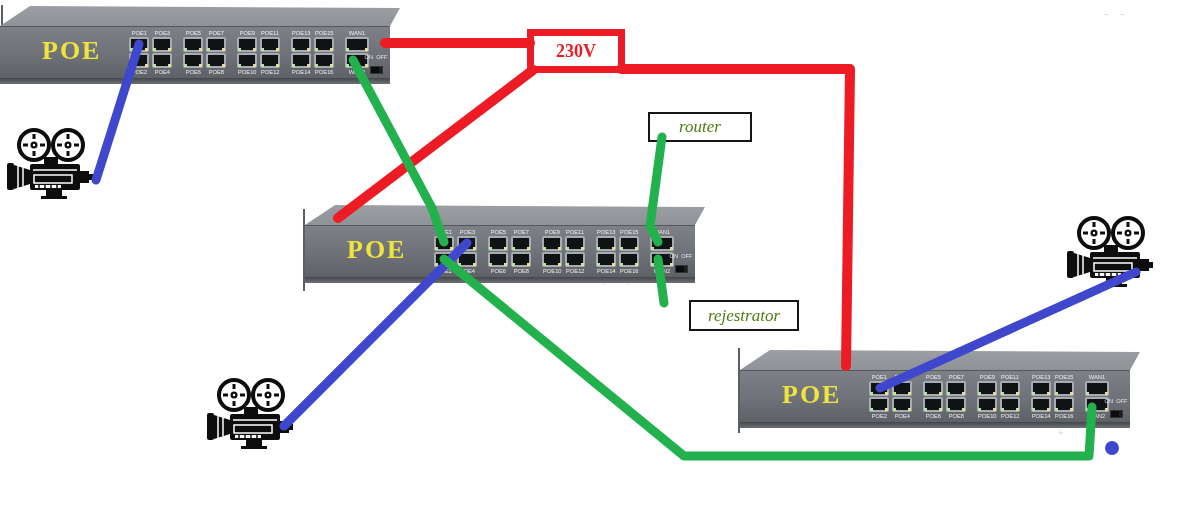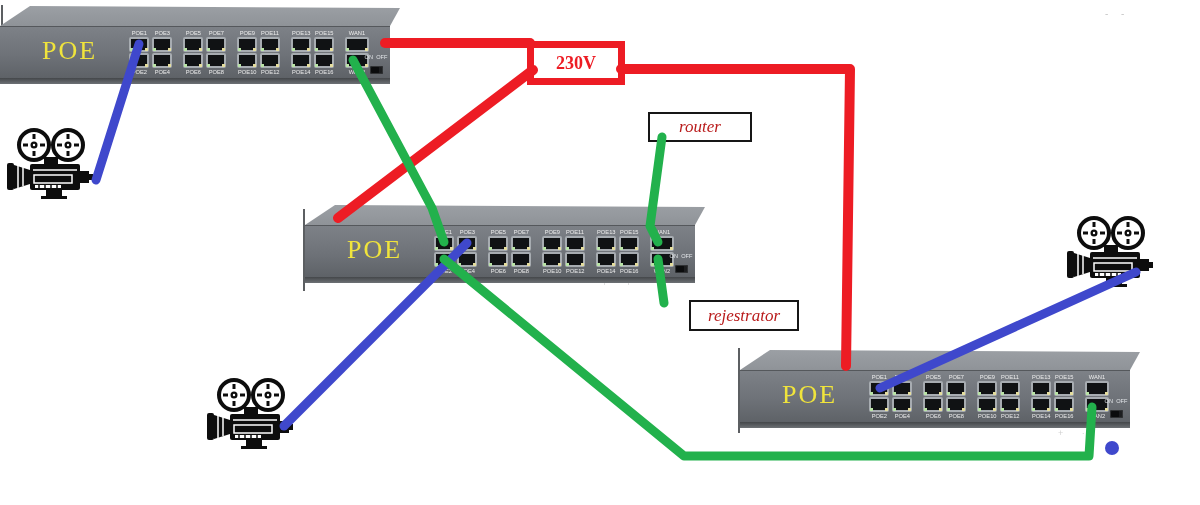--- a/index.html
+++ b/index.html
@@ -10,46 +10,46 @@
   .switch{position:absolute;width:400px;height:84px}
   .sw-top{position:absolute;left:0;top:0;width:400px;height:20px;
     background:linear-gradient(180deg,#9b9fa4,var(--switch-top-gray,#8f9398));
     clip-path:polygon(30px 0,400px 2px,390px 100%,0 100%)}
   .sw-front{position:absolute;left:0;top:20px;width:390px;height:52px;
     background:linear-gradient(180deg,#7d8187,var(--switch-front-gray,#6e7278) 55%,#5e6267);
     border-top:1px solid #55585c;box-sizing:border-box}
   .sw-base{position:absolute;left:0;top:72px;width:390px;height:6px;
     background:linear-gradient(180deg,#44474a,#6d7control175);background:linear-gradient(180deg,#44474a,#6d7175)}
   .brand{position:absolute;left:42px;top:9px;font-family:"Liberation Serif",serif;
-    font-weight:normal;font-size:26px;line-height:30px;color:var(--brand-yellow,#f0e43c);letter-spacing:2px}
+    font-weight:bold;font-size:26px;line-height:30px;color:var(--brand-yellow,#f0e43c);letter-spacing:2px}
   .ports{position:absolute;left:128px;top:2px;display:flex;gap:9px}
   .pgroup{display:flex;gap:1px}
   .pcol{display:flex;flex-direction:column;align-items:center;width:22px}
   .pgroup.wan .pcol{width:26px}
   .plabel{font-size:7px;line-height:7px;height:7px;color:#ececec;white-space:nowrap;
     transform:scale(.82);transform-origin:50% 50%}
   .port{width:20px;height:15px;margin-top:1px;background:#101214;
     border:2px solid #a7acb1;border-radius:2px;box-sizing:border-box;position:relative}
   .pgroup.wan .port{width:24px}
   .port::before,.port::after{content:"";position:absolute;bottom:-1px;width:3px;height:3px}
   .port::before{left:-1px;background:#b9e3a6}
   .port::after{right:-1px;background:#e4dd9e}
   .ctrl{position:absolute;left:358px;top:26px;width:36px;text-align:center;color:#e3e6e9}
   .onoff{font-size:7px;line-height:8px;transform:scale(.8);white-space:nowrap}
   .onoff span{margin:0 2px}
   .rocker{width:13px;height:8px;background:#0b0c0d;border-radius:2px;margin:5px auto 4px;
     box-shadow:inset 0 0 0 1px #303234, inset -4px 0 0 #1c1d1f}
   .extend{font-size:7px;line-height:8px;transform:scale(.8);white-space:nowrap}
 
   
-  .vbox{position:absolute;left:527px;top:41px;width:84px;height:30px;border:7px solid var(--cable-red,#ed1c24);
+  .vbox{position:absolute;left:527px;top:29px;width:84px;height:30px;border:7px solid var(--cable-red,#ed1c24);
     background:#fff;display:flex;align-items:center;justify-content:center;
     font-family:"Liberation Serif",serif;font-weight:bold;font-size:18px;color:var(--cable-red,#ed1c24)}
   .tag{position:absolute;background:#fff;border:2px solid #161616;display:flex;align-items:center;
-    justify-content:center;font-family:"Liberation Serif",serif;font-style:italic;font-size:17px;color:#b91c1c}
+    justify-content:center;font-family:"Liberation Serif",serif;font-style:italic;font-size:17px;color:#4d7c0f}
   .tag.router{left:648px;top:112px;width:100px;height:26px}
   .tag.recorder{left:689px;top:300px;width:106px;height:27px}
 
   
   .photoline{position:absolute;width:2px;background:#5c5f62}
   .camera{position:absolute;width:96px;height:80px}
   .artifact{position:absolute;color:#c7c7c7;font-size:10px;letter-spacing:5px;white-space:nowrap}
   .cables{position:absolute;left:0;top:0;z-index:50;pointer-events:none}
   .cable{fill:none;stroke-linecap:round;stroke-linejoin:round}
   .c-red{stroke:var(--cable-red,#ed1c24);stroke-width:10}

